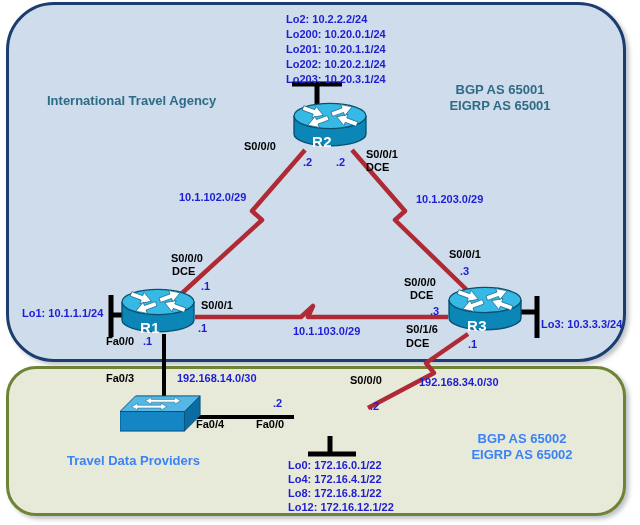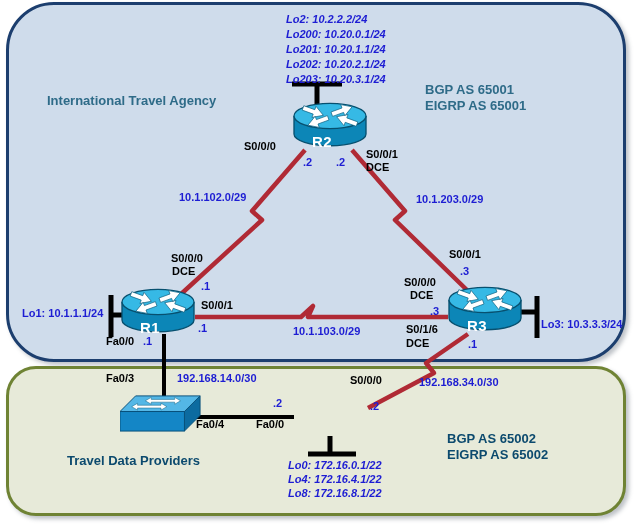--- a/index.html
+++ b/index.html
@@ -14,26 +14,26 @@
   svg.overlay{position:absolute;left:0;top:0;z-index:5;}
   .dev{position:absolute;z-index:6;}
   .dev svg{display:block;width:100%;height:100%;}
   .devlabel{position:absolute;left:0;right:16px;bottom:2px;text-align:center;color:#fff;
             font-weight:bold;font-size:15px;letter-spacing:.5px;z-index:7;}
   .lbl{position:absolute;font-weight:bold;font-size:11px;color:#000;
        white-space:nowrap;z-index:8;}
   .ip{color:#1d1dd3;}
   .title{position:absolute;font-weight:bold;font-size:13px;white-space:nowrap;z-index:8;}
   .t-itea{color:#2e6b88;}
-  .t-tdp{color:#0c4a6e;}
-  .asblock{position:absolute;font-weight:bold;font-size:13px;
+  .t-tdp{color:#3b82f6;}
+  .asblock{position:absolute;text-align:center;font-weight:bold;font-size:13px;
            line-height:16px;z-index:8;}
   .lolist{position:absolute;font-weight:bold;font-size:11px;line-height:15px;
           color:#1d1dd3;white-space:nowrap;z-index:8;}
-  .lolist div{height:15px;font-style:italic;}
+  .lolist div{height:15px;}
 </style>
 </head>
 <body>
 
 <div id="canvas">
 
   <svg width="0" height="0" style="position:absolute" aria-hidden="true">
     <defs>
       <g id="sym-router">
         <path d="M5,20 v20 a40,13 0 0 0 80,0 v-20" fill="#0c86b7" stroke="#07506f" stroke-width="1.5"></path>
@@ -121,20 +121,21 @@
     <div>Lo2: 10.2.2.2/24</div>
     <div>Lo200: 10.20.0.1/24</div>
     <div>Lo201: 10.20.1.1/24</div>
     <div>Lo202: 10.20.2.1/24</div>
     <div>Lo203: 10.20.3.1/24</div>
   </div>
   <div class="lolist" style="left:288px;top:458px;line-height:14px">
     <div style="height:14px">Lo0: 172.16.0.1/22</div>
     <div style="height:14px">Lo4: 172.16.4.1/22</div>
     <div style="height:14px">Lo8: 172.16.8.1/22</div>
+    <div style="height:14px">Lo12: 172.16.12.1/22</div>
   </div>
   <span class="lbl ip" style="left:22px;top:307px">Lo1: 10.1.1.1/24</span>
   <span class="lbl ip" style="left:541px;top:318px">Lo3: 10.3.3.3/24</span>
 
   <span class="lbl ip" style="left:179px;top:191px">10.1.102.0/29</span>
   <span class="lbl ip" style="left:416px;top:193px">10.1.203.0/29</span>
   <span class="lbl ip" style="left:293px;top:325px">10.1.103.0/29</span>
   <span class="lbl ip" style="left:177px;top:372px">192.168.14.0/30</span>
   <span class="lbl ip" style="left:419px;top:376px">192.168.34.0/30</span>
 

